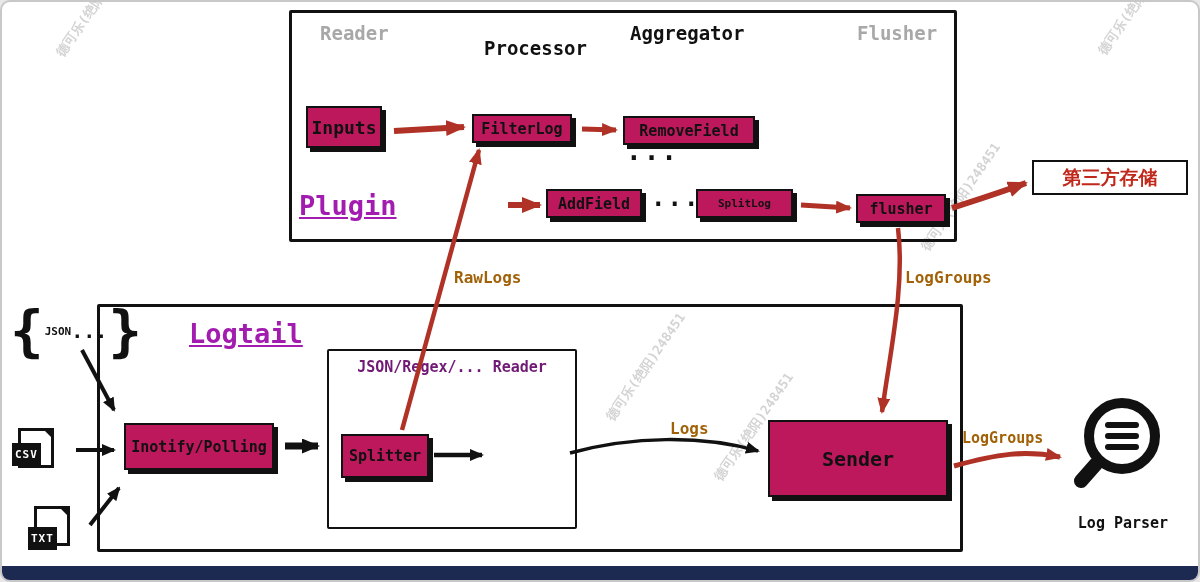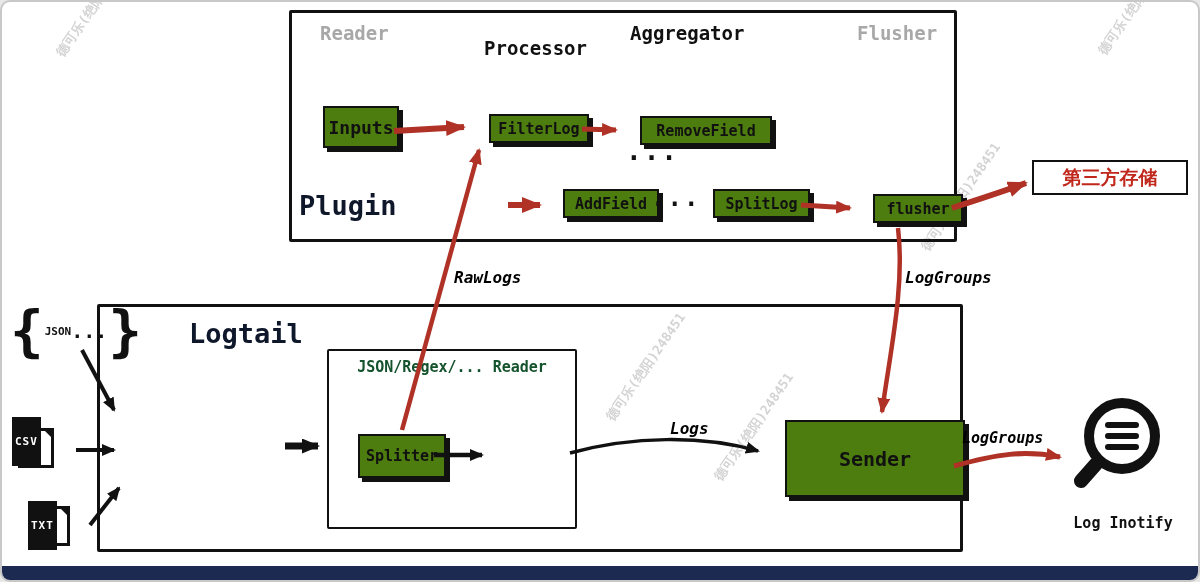--- a/index.html
+++ b/index.html
@@ -5,27 +5,27 @@
   * { margin:0; padding:0; box-sizing:border-box; }
   html,body { background:#e8e8e8; }
   body { font-family:"DejaVu Sans Mono", monospace; }
   .canvas {
     position:relative; width:1200px; height:582px; margin:0 auto;
     background:#ffffff; overflow:hidden; border:2px solid #c8c8c8; border-radius:10px;
   }
   .panel { position:absolute; border:3px solid #111; border-radius:2px; background:transparent; }
   .node {
     position:absolute; display:flex; align-items:center; justify-content:center;
-    background:#4d7c0f; border:2.5px solid #111; box-shadow:4px 4px 0 #111;
-    font-weight:bold; color:#111; white-space:nowrap;margin-left:17px;
+    background:#be185d; border:2.5px solid #111; box-shadow:4px 4px 0 #111;
+    font-weight:bold; color:#111; white-space:nowrap;
   }
-  .title { position:absolute; font-weight:bold; color:#0f172a; }
+  .title { position:absolute; font-weight:bold; color:#a21caf;text-decoration:underline; }
   .hdr { position:absolute; font-weight:bold; font-size:19px; color:#111; white-space:nowrap; }
   .hdr.muted { color:#a8a8a8; }
-  .lbl { position:absolute; font-weight:bold; color:#000000; white-space:nowrap;font-style:italic; }
+  .lbl { position:absolute; font-weight:bold; color:#a16207; white-space:nowrap; }
   .ellipsis { position:absolute; font-weight:bold; color:#111; letter-spacing:2px; }
   .wm {
     position:absolute; color:rgba(110,110,110,0.30); font-size:13px; white-space:nowrap;
     transform:rotate(-55deg); transform-origin:left top; pointer-events:none; font-weight:bold;
   }
   .storage-box {
     position:absolute; left:1030px; top:158px; width:156px; height:35px;
     border:2px solid #111; display:flex; align-items:center; justify-content:center;
     color:#c0281c; font-weight:bold; font-size:19px; background:#fff;
     font-family:"DejaVu Sans", sans-serif;
@@ -40,30 +40,30 @@
   .file-icon { position:absolute; }
   .file-icon .page {
     position:relative; width:36px; height:40px; background:#fff; border:3px solid #111;
   }
   .file-icon .fold {
     position:absolute; right:-3px; top:-3px; width:0; height:0;
     border-top:12px solid #111; border-left:12px solid transparent;
   }
   .file-icon .badge {
     position:absolute; left:-6px; bottom:2px; background:#111; color:#fff;
-    font-size:11px; font-weight:bold; padding:18px 3px; letter-spacing:1px;
+    font-size:11px; font-weight:bold; padding:5px 3px; letter-spacing:1px;
   }
   .footer-bar {
     position:absolute; left:0; top:564px; width:1200px; height:18px;
     background:#1c2950; border-radius:0 0 8px 8px;
   }
   .logsvc-label { position:absolute; left:1064px; top:512px; width:114px; text-align:center;
     font-size:15px; font-weight:bold; color:#111; }
   .reader-title { position:absolute; left:325px; top:356px; width:250px; text-align:center;
-    font-size:15px; font-weight:bold; color:#14532d; }
+    font-size:15px; font-weight:bold; color:#701a75; }
 </style>
 </head>
 <body>
 
 <div class="canvas">
 
   <span class="wm" style="left:50px; top:48px;">德可乐(绝阳)248451</span>
   <span class="wm" style="left:1092px; top:46px;">德可乐(绝阳)248451</span>
   <span class="wm" style="left:915px; top:242px;">德可乐(绝阳)248451</span>
   <span class="wm" style="left:600px; top:412px;">德可乐(绝阳)248451</span>
@@ -77,28 +77,29 @@
   <span class="hdr muted" style="left:855px; top:20px;">Flusher</span>
 
   <div class="title" style="left:297px; top:188px; font-size:27px;">Plugin</div>
 
   <div class="node" style="left:304px; top:104px; width:76px; height:42px; font-size:18px;">Inputs</div>
   <div class="node" style="left:470px; top:112px; width:100px; height:29px; font-size:15px;">FilterLog</div>
   <div class="node" style="left:621px; top:114px; width:132px; height:29px; font-size:15px;">RemoveField</div>
   <span class="ellipsis" style="left:624px; top:134px; font-size:26px;">...</span>
   <div class="node" style="left:544px; top:187px; width:96px; height:29px; font-size:15px;">AddField</div>
   <span class="ellipsis" style="left:649px; top:182px; font-size:24px;">...</span>
-  <div class="node" style="left:694px; top:187px; width:97px; height:29px; font-size:15px;">SplitLog</div>
+  <div class="node" style="left:694px; top:187px; width:97px; height:29px; font-size:11px;">SplitLog</div>
   <div class="node" style="left:854px; top:192px; width:90px; height:29px; font-size:15px;">flusher</div>
 
   <div class="storage-box">第三方存储</div>
 
   <div class="panel" style="left:95px; top:302px; width:866px; height:248px;"></div>
   <div class="title" style="left:187px; top:316px; font-size:27px;">Logtail</div>
 
+  <div class="node" style="left:122px; top:421px; width:150px; height:47px; font-size:15px;">Inotify/Polling</div>
 
   <div class="panel" style="left:325px; top:347px; width:250px; height:180px; border-width:2px;"></div>
   <div class="reader-title">JSON/Regex/... Reader</div>
   <div class="node" style="left:339px; top:432px; width:88px; height:44px; font-size:15px;">Splitter</div>
 
   <div class="node" style="left:766px; top:418px; width:180px; height:77px; font-size:20px;text-align:center;">Sender</div>
 
   <span class="lbl" style="left:452px; top:266px; font-size:16px;">RawLogs</span>
   <span class="lbl" style="left:903px; top:266px; font-size:16px;">LogGroups</span>
   <span class="lbl" style="left:668px; top:417px; font-size:16px;">Logs</span>
@@ -127,21 +128,21 @@
     <div class="badge" style="bottom:-4px;">TXT</div>
   </div>
 
   <svg style="position:absolute; left:1068px; top:386px;" width="108" height="110" viewBox="0 0 108 110">
     <circle cx="52" cy="48" r="33" fill="none" stroke="#111" stroke-width="10"></circle>
     <line x1="38" y1="37" x2="66" y2="37" stroke="#111" stroke-width="6" stroke-linecap="round"></line>
     <line x1="38" y1="48" x2="66" y2="48" stroke="#111" stroke-width="6" stroke-linecap="round"></line>
     <line x1="38" y1="59" x2="66" y2="59" stroke="#111" stroke-width="6" stroke-linecap="round"></line>
     <line x1="26" y1="76" x2="11" y2="93" stroke="#111" stroke-width="14" stroke-linecap="round"></line>
   </svg>
-  <div class="logsvc-label">Log Inotify</div>
+  <div class="logsvc-label">Log Parser</div>
 
   <svg class="arrows" width="1200" height="582" viewBox="0 0 1200 582">
     <defs>
       <marker id="ah-red-big" markerUnits="userSpaceOnUse" markerWidth="20" markerHeight="16" refX="18" refY="8" orient="auto">
           <polygon points="0 0, 20 8, 0 16" fill="#b03226"></polygon>
         </marker>
       <marker id="ah-red" markerUnits="userSpaceOnUse" markerWidth="16" markerHeight="13" refX="14" refY="6.5" orient="auto">
           <polygon points="0 0, 16 6.5, 0 13" fill="#b03226"></polygon>
         </marker>
       <marker id="ah-black" markerUnits="userSpaceOnUse" markerWidth="14" markerHeight="12" refX="12" refY="6" orient="auto">

